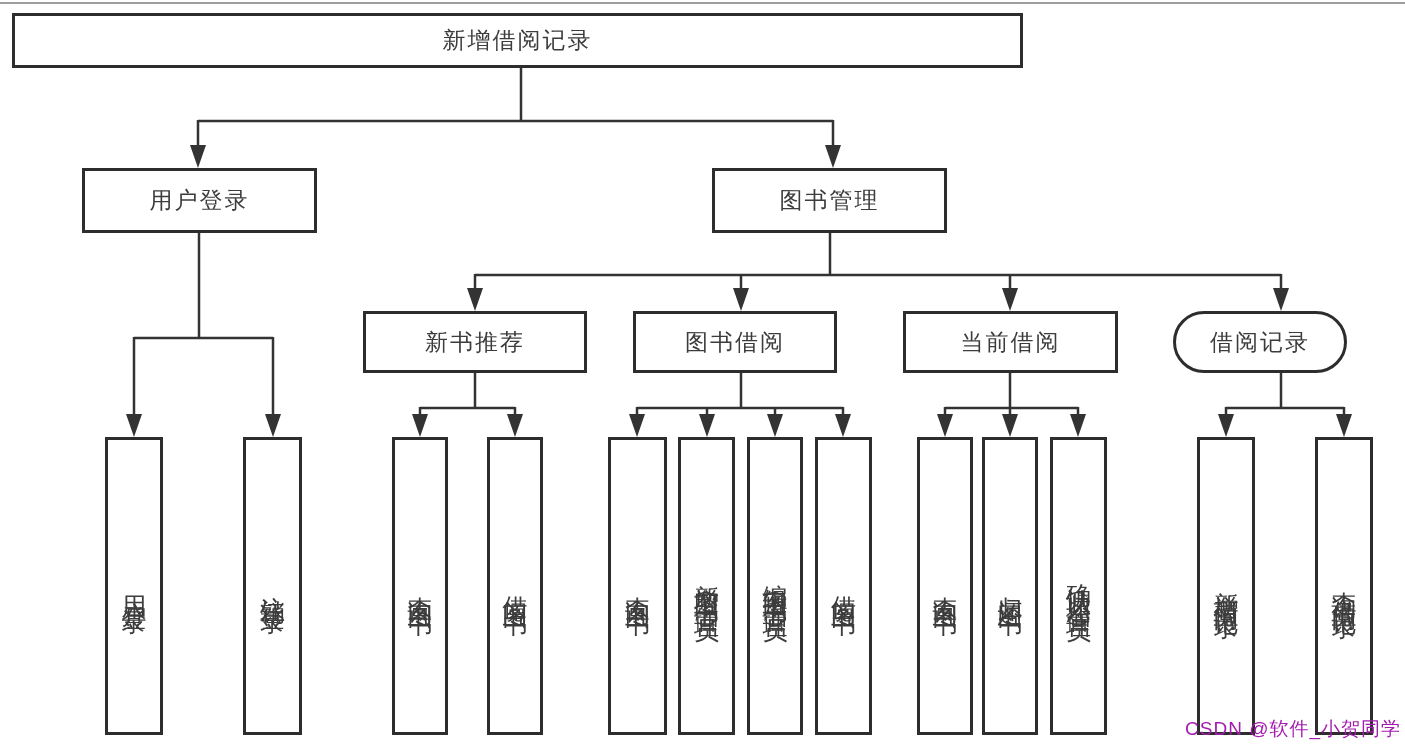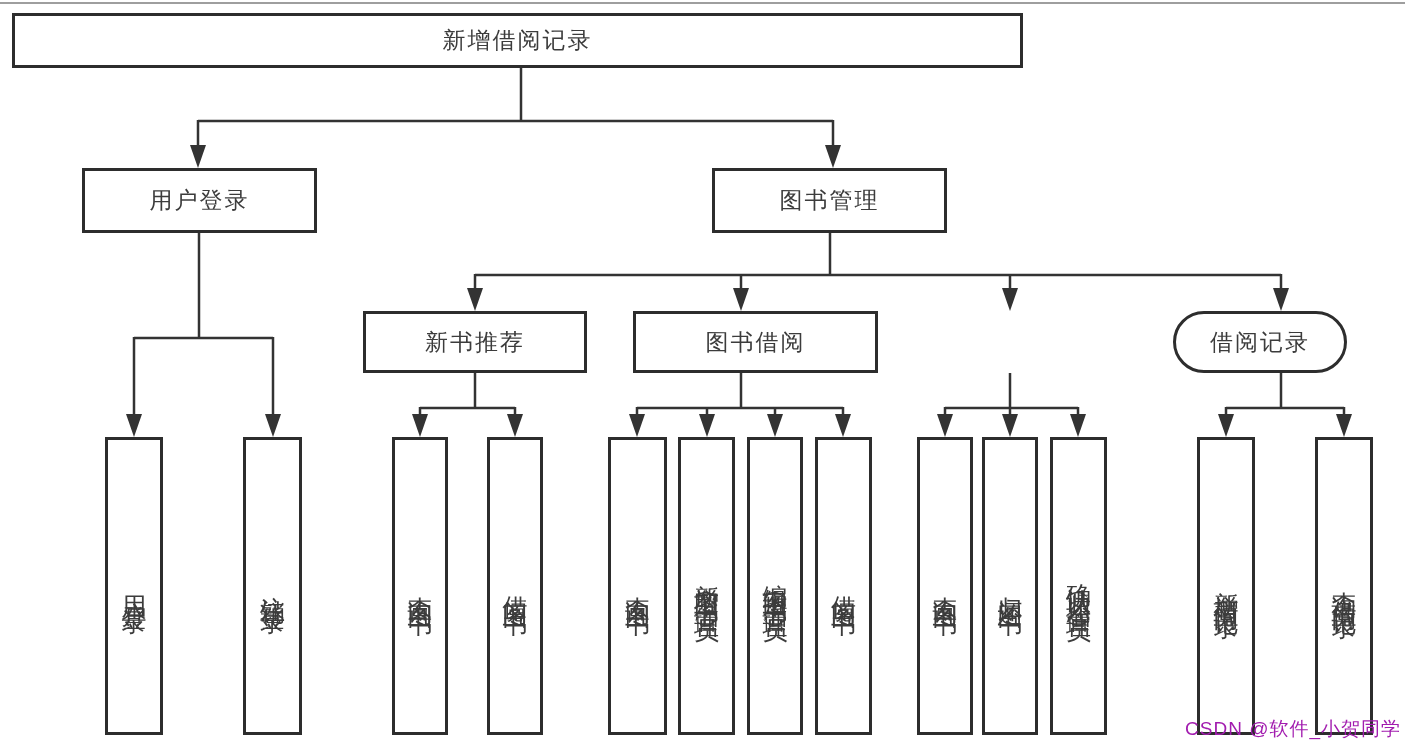--- a/index.html
+++ b/index.html
@@ -129,22 +129,25 @@
   <div class="hbox" style="left:82px;top:168px;width:235px;height:65px;">
     <span>用户登录</span>
   </div>
   <div class="hbox" style="left:712px;top:168px;width:235px;height:65px;font-family:Liberation Serif, serif;">
     <span>图书管理</span>
   </div>
 
   <div class="hbox" style="left:363px;top:311px;width:224px;height:62px;font-family:Liberation Serif, serif;">
     <span>新书推荐</span>
   </div>
-  <div class="hbox" style="left:633px;top:311px;width:245px;height:62px;">
+  <div class="hbox" style="left:633px;top:311px;width:204px;height:62px;">
     <span>图书借阅</span>
+  </div>
+  <div class="hbox" style="left:903px;top:311px;width:215px;height:62px;">
+    <span>当前借阅</span>
   </div>
   <div class="hbox" style="left:1173px;top:311px;width:174px;height:62px;border-radius:31px;">
     <span>借阅记录</span>
   </div>
 
   <div class="vbox" style="left:105px;top:437px;width:58px;height:298px;">
     <span class="vlabel">用户登录</span>
   </div>
   <div class="vbox" style="left:243px;top:437px;width:59px;height:298px;">
     <span class="vlabel">注销登录</span>

